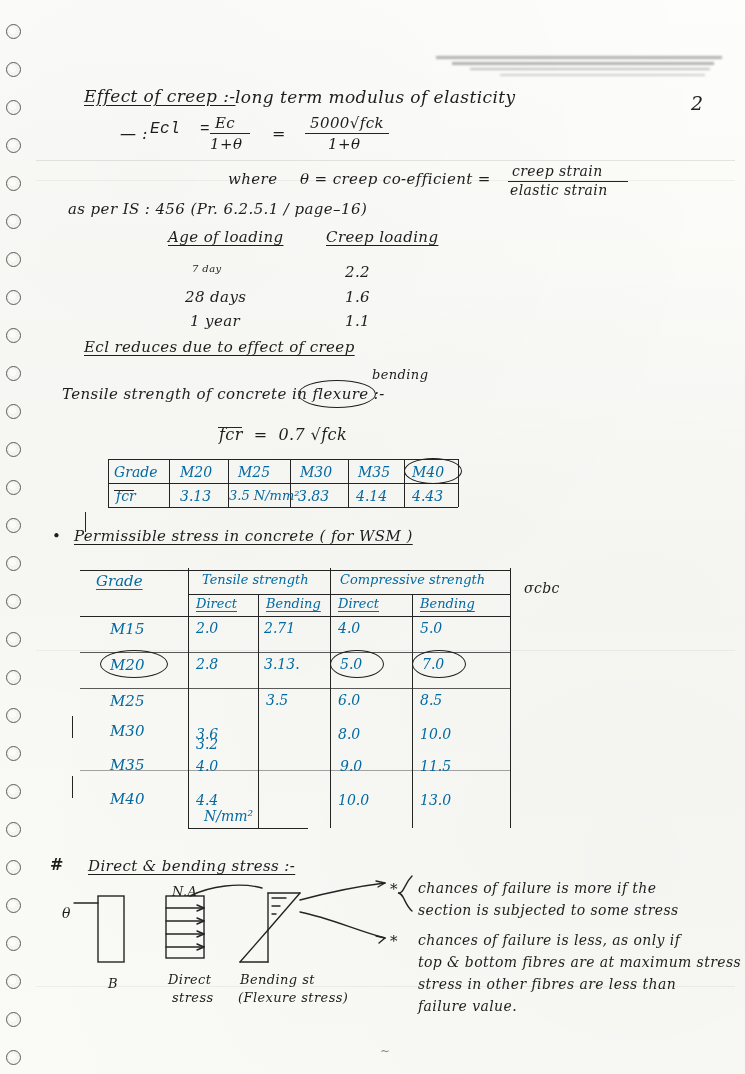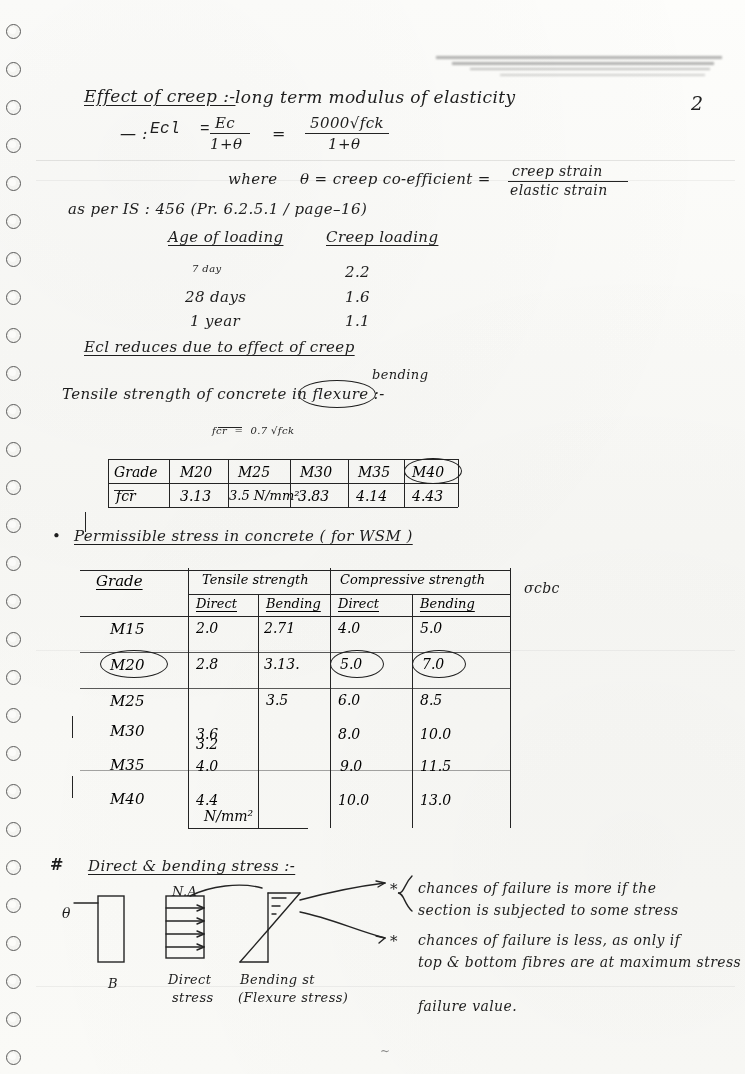--- a/index.html
+++ b/index.html
@@ -103,21 +103,21 @@
   svg.overlay {
     position: absolute;
     left: 0; top: 0;
     width: 745px; height: 1074px;
     pointer-events: none;
   }
   .tbl-cell {
     position: absolute;
     font-family: "DejaVu Serif", serif;
     font-style: italic;
-    color: #000000;
+    color: #0369a1;
     white-space: pre;
   }
 </style>
 </head>
 <body>
 
 <div id="page">
   <div class="paper-tint"></div>
 
   <div class="rule" style="top:160px;"></div>
@@ -196,21 +196,21 @@
   <div class="hw" style="left:345px; top:288px; font-size:15px;">1.6</div>
   <div class="hw" style="left:190px; top:312px; font-size:15px;">1 year</div>
   <div class="hw" style="left:345px; top:312px; font-size:15px;">1.1</div>
 
   <div class="hw" style="left:62px; top:385px; font-size:15px;">Tensile strength of concrete in flexure :-</div>
 
   <div class="hw u" style="left:84px; top:338px; font-size:15px;">Ecl reduces due to effect of creep</div>
   <div class="ellipse" style="left:298px; top:380px; width:76px; height:26px;"></div>
   <div class="hw" style="left:372px; top:367px; font-size:13px;">bending</div>
 
-  <div class="hw" style="left:212px; top:425px; font-size:10px;">fcr  =  0.7 √fck</div>
+  <div class="hw" style="left:219px; top:425px; font-size:16px;">fcr  =  0.7 √fck</div>
   <div class="ink h" style="left:218px; top:427px; width:24px;"></div>
 
   <div>
     <div class="ink h" style="left:108px; top:459px; width:350px;"></div>
     <div class="ink h" style="left:108px; top:483px; width:350px;"></div>
     <div class="ink h" style="left:108px; top:507px; width:350px;"></div>
     <div class="ink v" style="left:108px; top:459px; height:48px;"></div>
     <div class="ink v" style="left:169px; top:459px; height:48px;"></div>
     <div class="ink v" style="left:228px; top:459px; height:48px;"></div>
     <div class="ink v" style="left:290px; top:459px; height:48px;"></div>
@@ -325,20 +325,21 @@
 
   <div class="hw" style="left:62px; top:905px; font-size:14px;">θ</div>
 
   <div class="hw" style="left:390px; top:880px; font-size:15px;">*</div>
   <div class="hw" style="left:418px; top:880px; font-size:14px;">chances of failure is more if the</div>
   <div class="hw" style="left:418px; top:902px; font-size:14px;">section is subjected to some stress</div>
 
   <div class="hw" style="left:390px; top:932px; font-size:15px;">*</div>
   <div class="hw" style="left:418px; top:932px; font-size:14px;">chances of failure is less, as only if</div>
   <div class="hw" style="left:418px; top:954px; font-size:14px;">top &amp; bottom fibres are at maximum stress</div>
+  <div class="hw" style="left:418px; top:976px; font-size:14px;">stress in other fibres are less than</div>
   <div class="hw" style="left:418px; top:998px; font-size:14px;">failure value.</div>
 
   <svg class="overlay" viewBox="0 0 745 1074">
     <g stroke="#242424" stroke-width="1.4" fill="none" stroke-linecap="round">
 
       <rect x="98" y="896" width="26" height="66"></rect>
 
       <line x1="74" y1="903" x2="98" y2="903"></line>
 
       <rect x="166" y="896" width="38" height="62"></rect>

